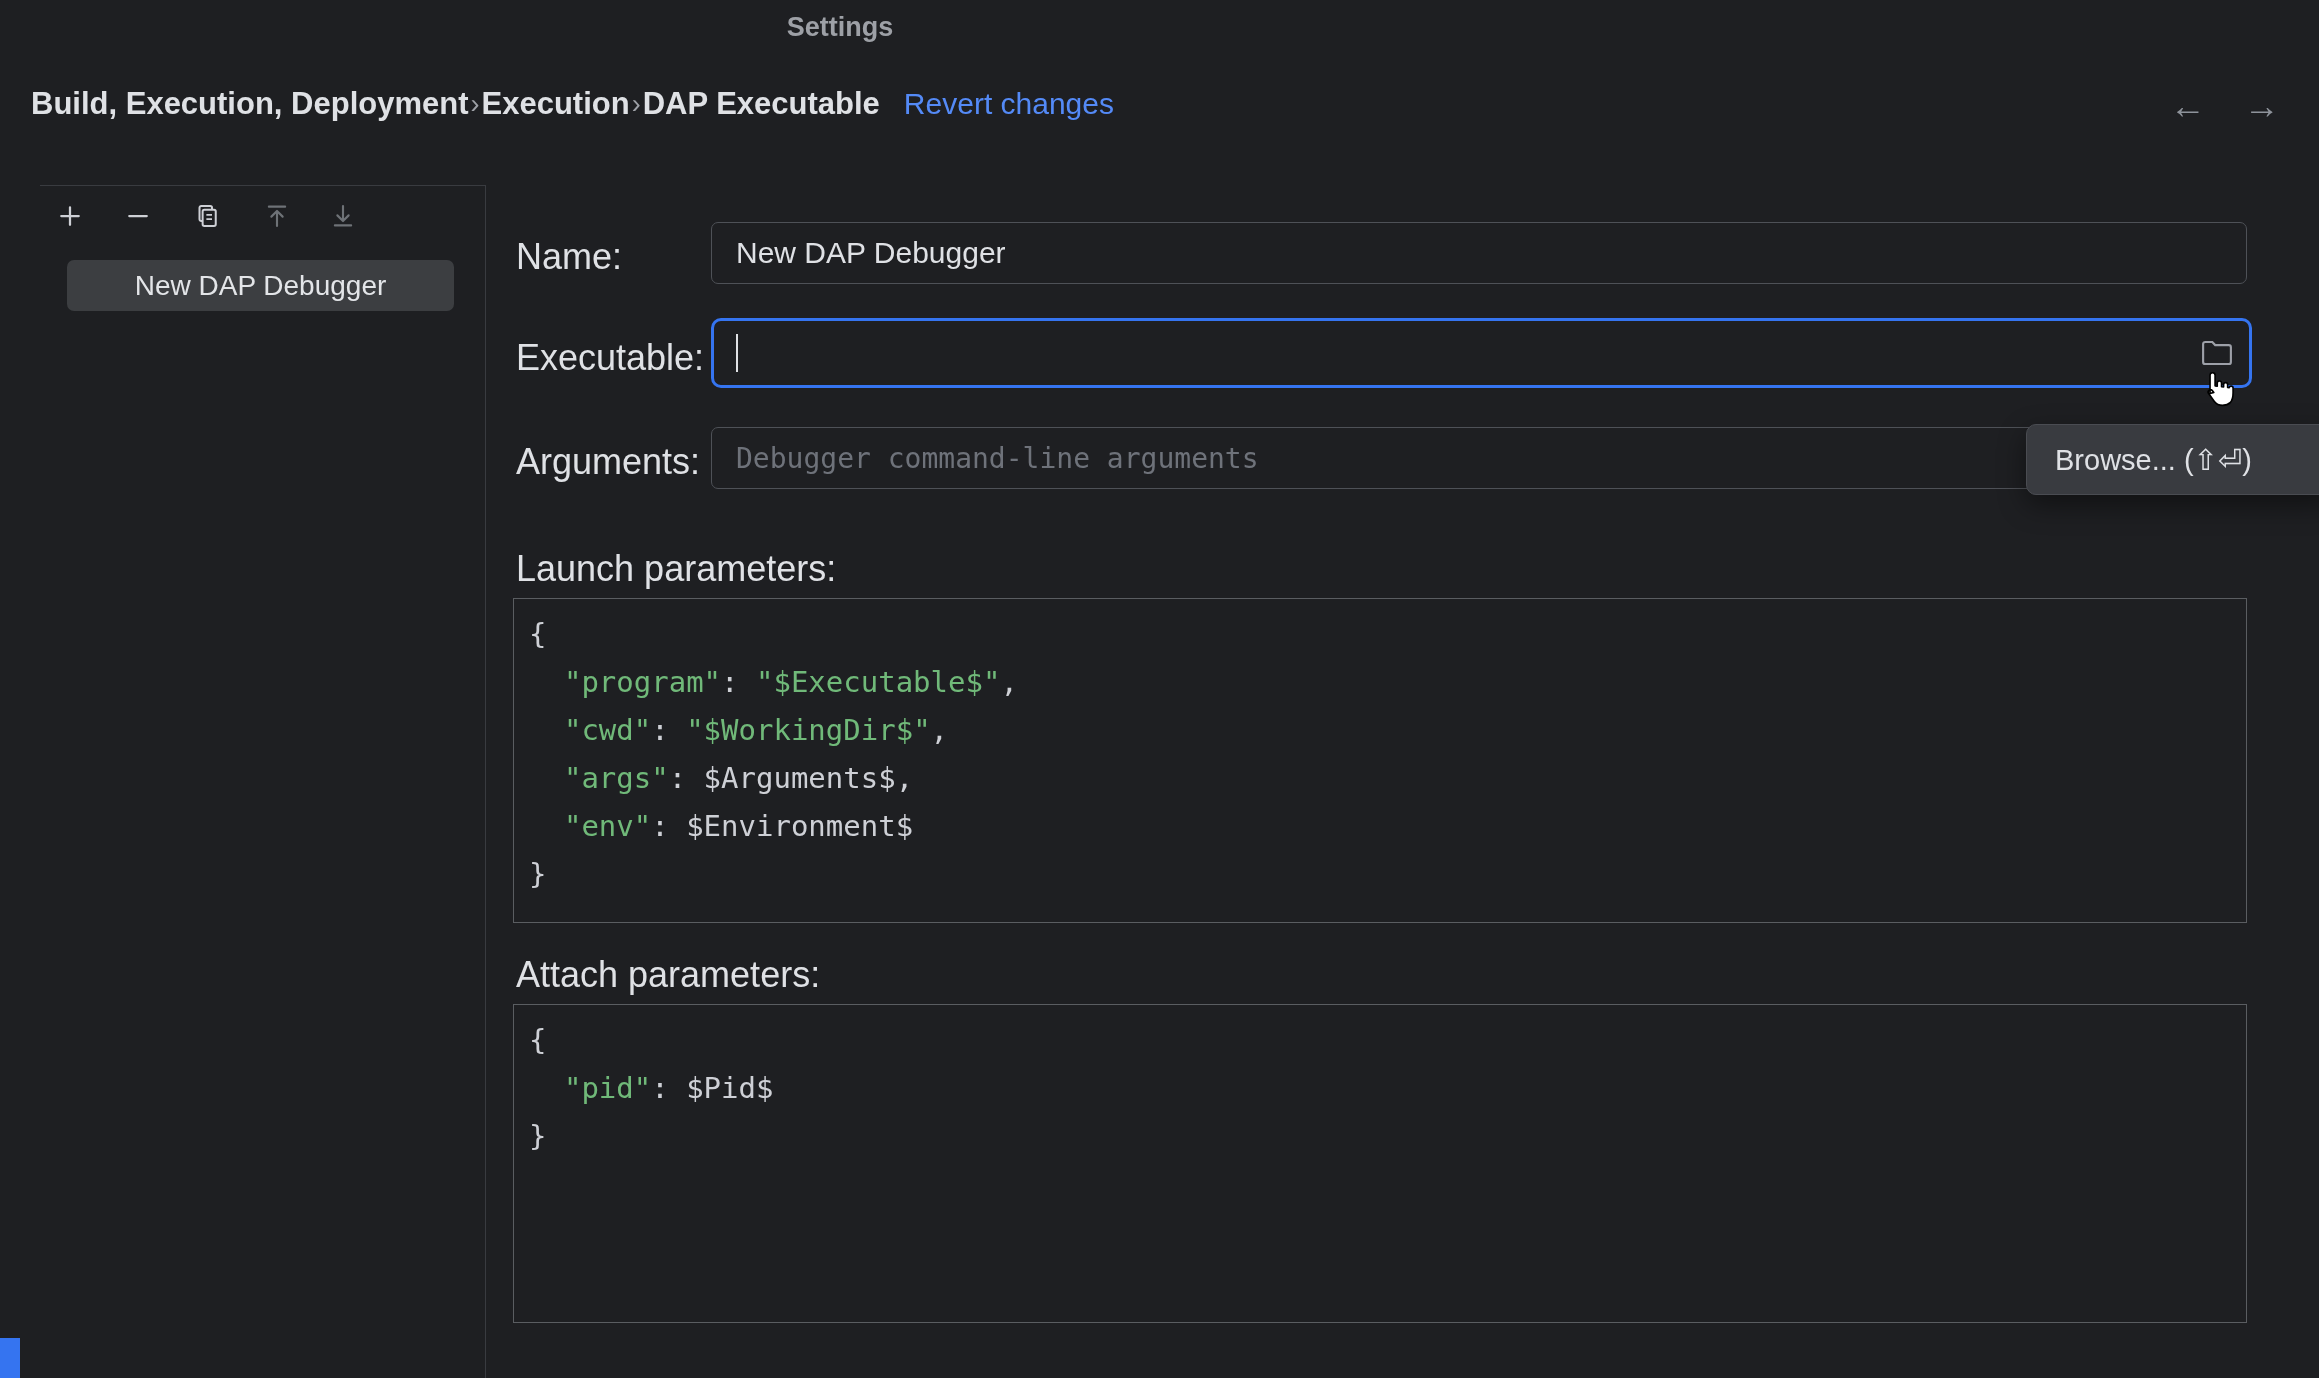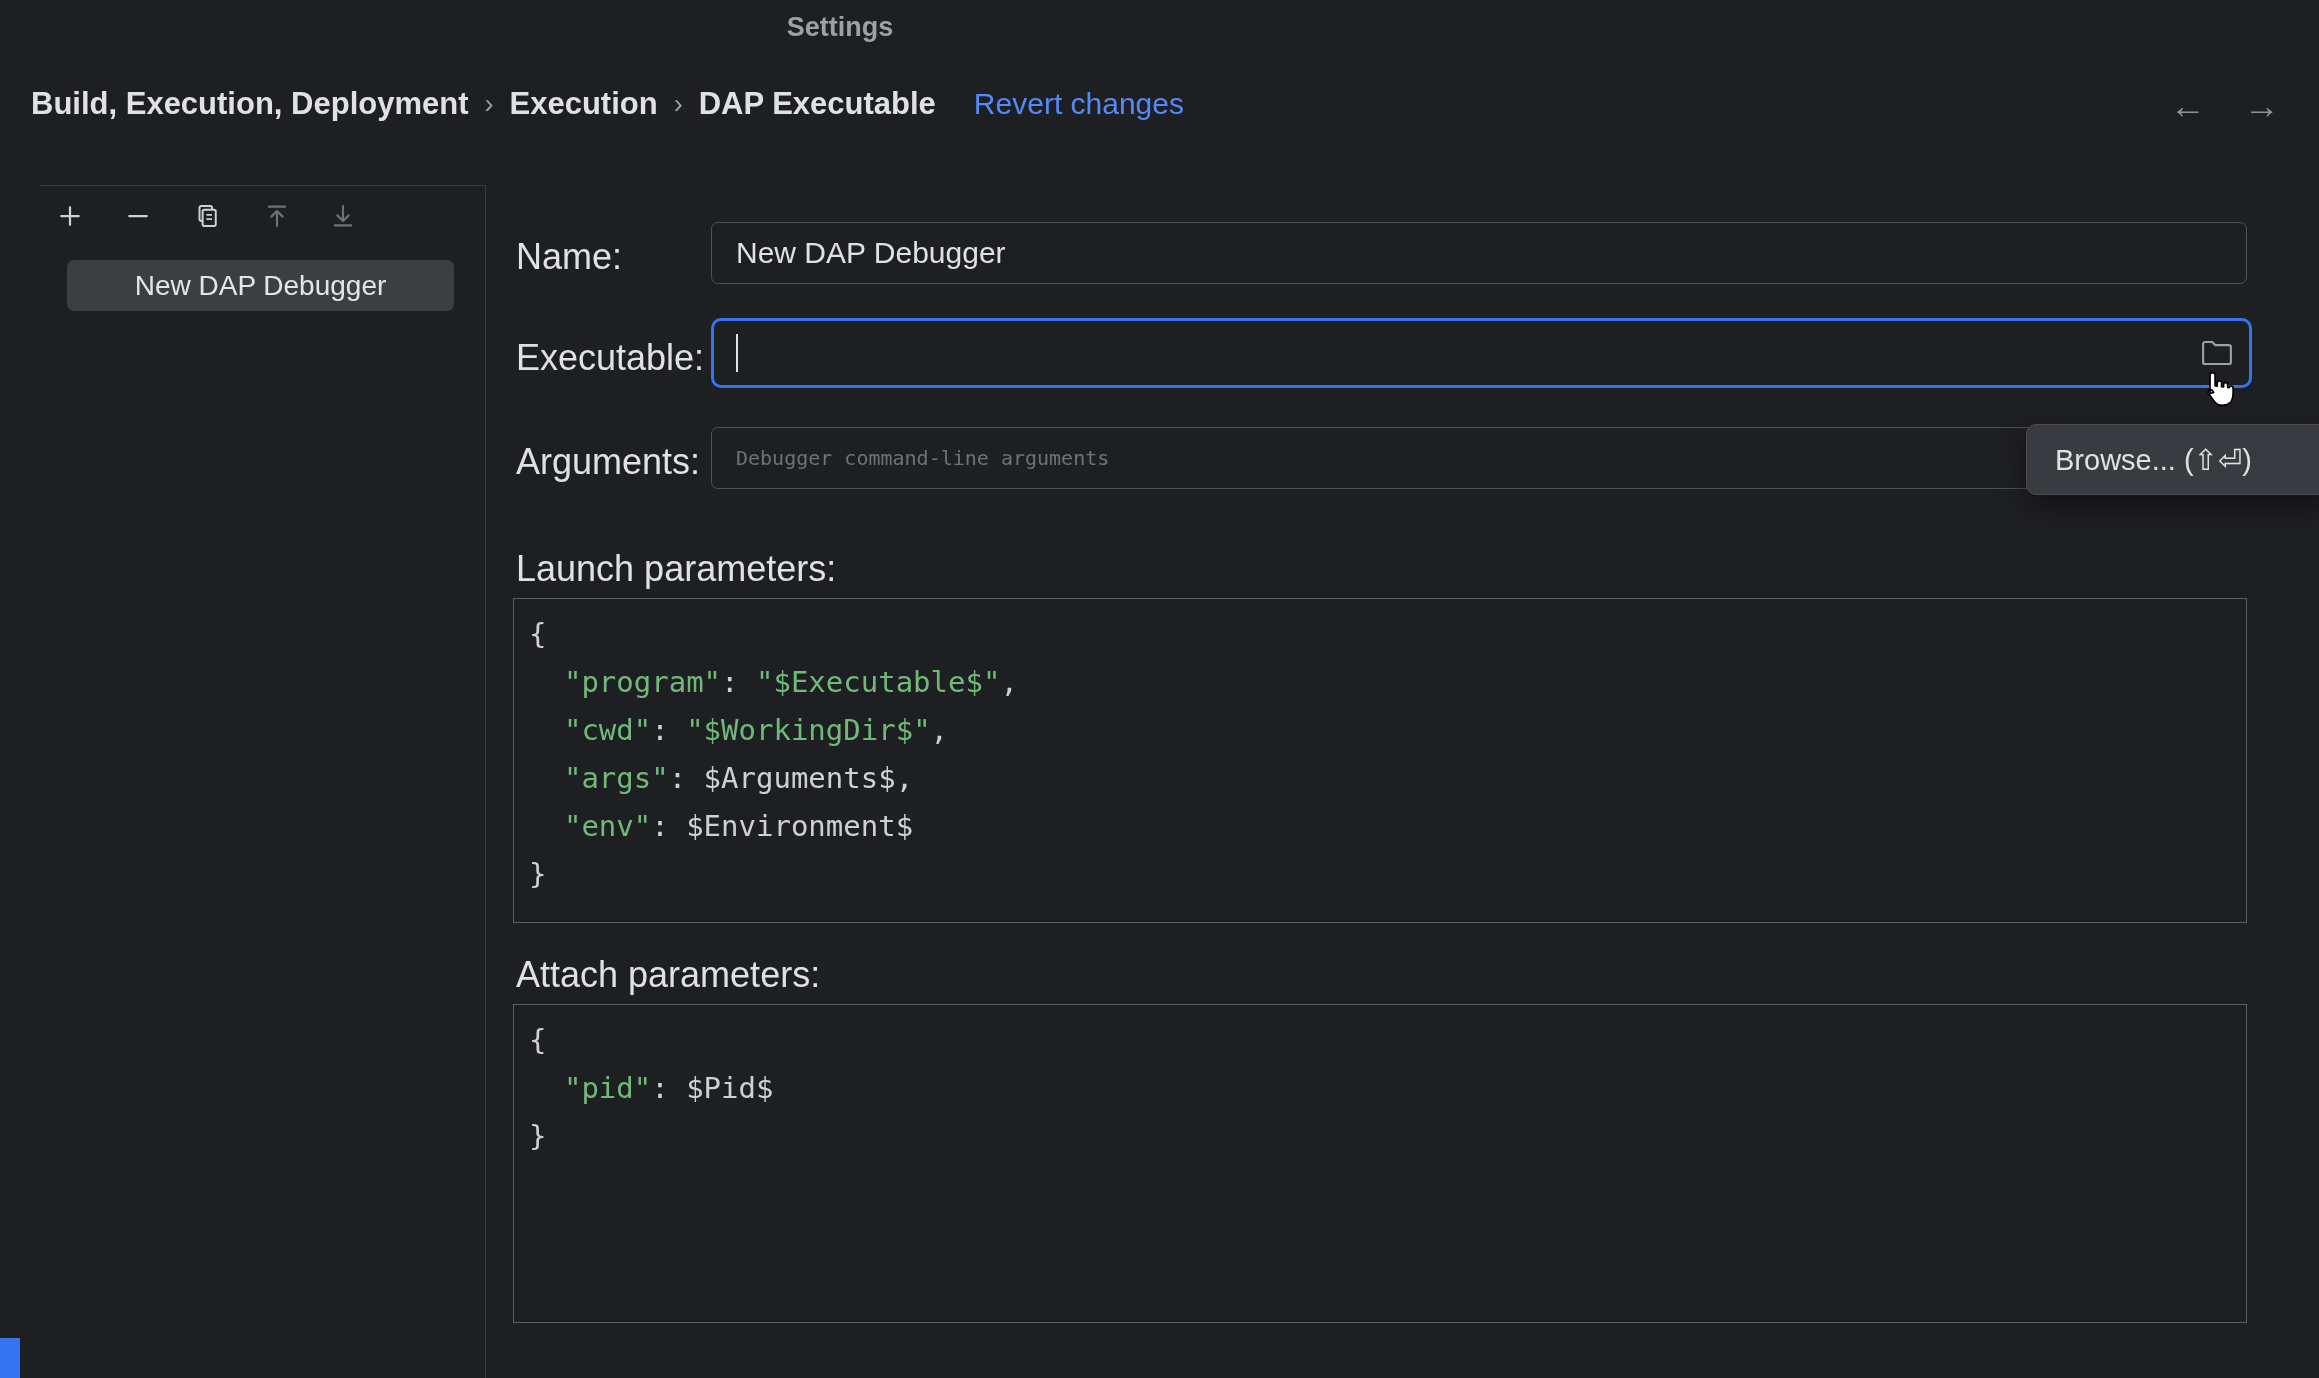--- a/index.html
+++ b/index.html
@@ -11,21 +11,21 @@
     position:relative;
   }
 
   
   .win-title {
     position:absolute; left:840px; top:12px; transform:translateX(-50%);
     font-size:27px; font-weight:700; color:#9DA0A6;
   }
   .breadcrumb {
     position:absolute; left:31px; top:86px;
-    display:flex; align-items:center; gap:14px;
+    display:flex; align-items:center; 
     font-size:31px; font-weight:700; color:#DFE1E5; white-space:nowrap;
   }
   .bc-sep { color:#9DA0A6; font-weight:400; font-size:27px; padding:0 2px; }
   .revert { color:#548AF7; font-weight:400; font-size:30px; margin-left:24px; cursor:pointer; }
   .nav-arrows { position:absolute; top:88px; left:2170px; display:flex; gap:38px; }
   .nav-arrows .arrow { font-size:36px; color:#8E939B; cursor:pointer; line-height:1; }
 
   
   .panel-topline { position:absolute; left:40px; top:185px; width:445px; height:1px; background:#393B40; }
   .panel-vline   { position:absolute; left:485px; top:185px; width:1px; height:1193px; background:#393B40; }
@@ -45,21 +45,21 @@
   .field {
     position:absolute; left:711px; width:1536px; height:62px;
     background:#1E1F22; border:1px solid #4E5157; border-radius:7px;
   }
   .field input {
     width:100%; height:100%; background:transparent; border:none; outline:none;
     color:#DFE1E5; font-size:30px; padding:0 24px;
     font-family:"Liberation Sans", sans-serif;
   }
   .field.mono input {
-    font-family:"DejaVu Sans Mono", monospace; font-size:20px;
+    font-family:"DejaVu Sans Mono", monospace; font-size:28px;
   }
   .field.mono input::placeholder { color:#6E727A; opacity:1; }
   .field-exec {
     position:absolute; left:711px; top:318px; width:1541px; height:70px;
     background:#1E1F22; border:3px solid #3574F0; border-radius:10px;
   }
   .field-exec input {
     width:100%; height:100%; background:transparent; border:none; outline:none;
     color:#DFE1E5; font-size:30px; padding:0 70px 0 24px;
     font-family:"Liberation Sans", sans-serif;

